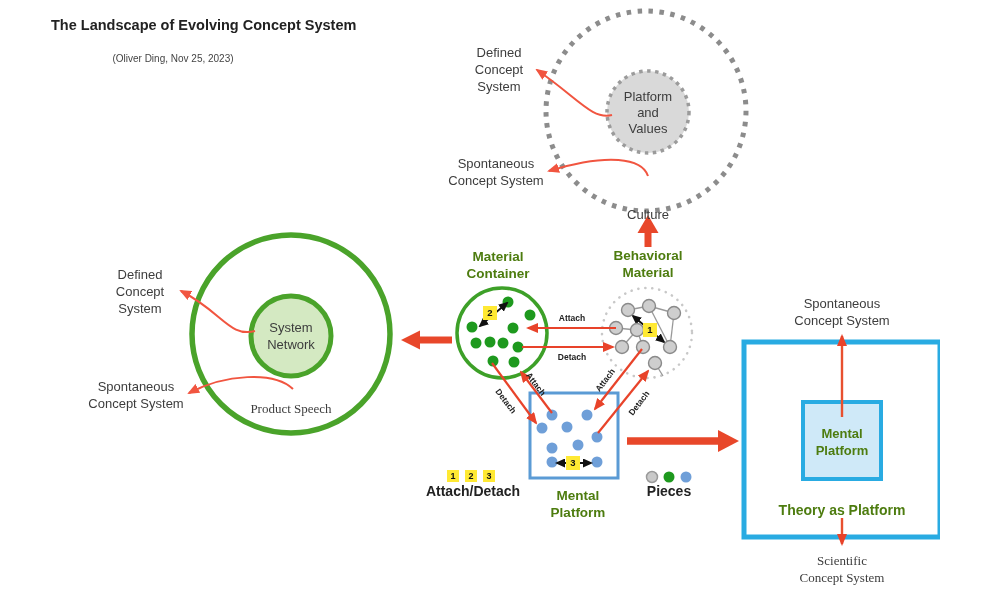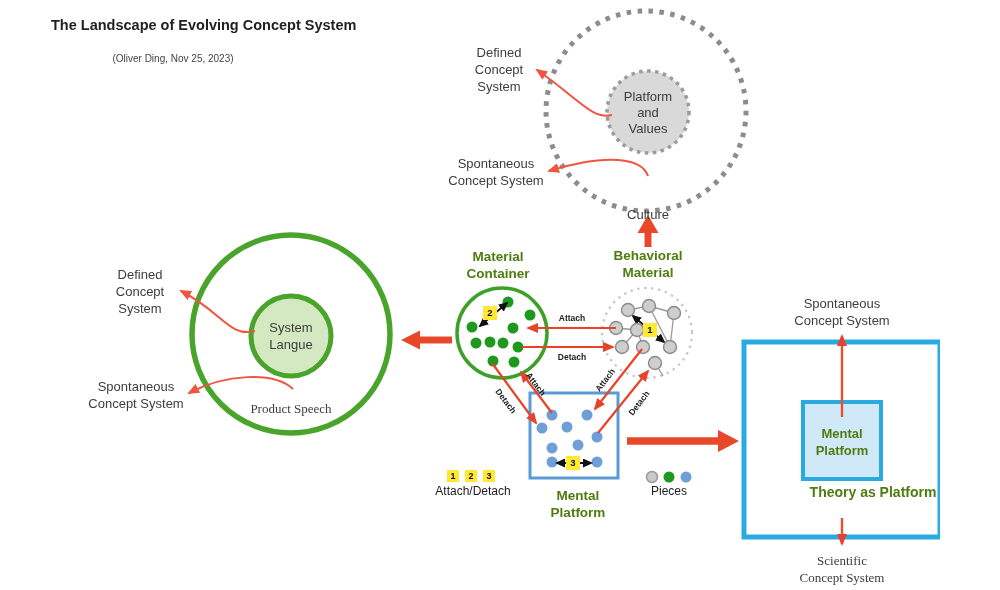--- a/index.html
+++ b/index.html
@@ -12,21 +12,21 @@
   .bold{font-weight:700;color:#4d7c0f;font-size:13.5px;}
   .title{position:absolute;left:51px;top:17px;font-size:14.5px;font-weight:700;color:#222;}
   .subtitle{position:absolute;left:173px;top:58px;transform:translate(-50%,-50%);
             font-size:10px;color:#444;}
   .arrlbl{position:absolute;transform:translate(-50%,-50%);font-size:8.5px;font-weight:600;color:#222;white-space:nowrap;}
   .rot-l{transform:translate(-50%,-50%) rotate(53deg);}
   .rot-r{transform:translate(-50%,-50%) rotate(-53deg);}
   .badge{position:absolute;width:14px;height:14px;background:#ffe933;transform:translate(-50%,-50%);
          font-size:9.5px;font-weight:700;color:#111;text-align:center;line-height:14px;}
   .badge.sm{width:12px;height:12px;font-size:9px;line-height:12px;}
-  .leglbl{position:absolute;transform:translate(-50%,-50%);font-size:12px;font-weight:400;color:#222;white-space:nowrap;}
+  .leglbl{position:absolute;transform:translate(-50%,-50%);font-size:14px;font-weight:700;color:#222;white-space:nowrap;}
 </style>
 </head>
 <body>
 
 <div class="canvas">
 
   <svg width="1000" height="590" viewBox="0 0 1000 590">
     <defs>
       <marker id="mRed" markerUnits="userSpaceOnUse" markerWidth="12" markerHeight="10" refX="10" refY="5" orient="auto">
         <path d="M0,0L12,5L0,10z" fill="#e8432a"></path>
@@ -170,42 +170,42 @@
     <span>Defined</span>
     <span>Concept</span>
     <span>System</span>
   </div>
   <div class="lbl" style="left:136px;top:395px;">
     <span>Spontaneous</span>
     <span>Concept System</span>
   </div>
   <div class="lbl" style="left:291px;top:336px;">
     <span>System</span>
-    <span>Langue</span>
+    <span>Network</span>
   </div>
   <div class="lbl" style="left:291px;top:408px;font-family:Liberation Serif, serif;">Product Speech</div>
 
   <div class="lbl bold" style="left:498px;top:265px;">
     <span>Material</span>
     <span>Container</span>
   </div>
   <div class="lbl bold" style="left:648px;top:264px;">
     <span>Behavioral</span>
     <span>Material</span>
   </div>
   <div class="lbl bold" style="left:578px;top:504px;">
     <span>Mental</span>
     <span>Platform</span>
   </div>
 
   <div class="lbl bold" style="left:842px;top:442px;font-size:13px;">
     <span>Mental</span>
     <span>Platform</span>
   </div>
-  <div class="lbl bold" style="left:842px;top:492px;font-size:14px;margin-left:31px;">Theory as Platform</div>
+  <div class="lbl bold" style="left:842px;top:510px;font-size:14px;">Theory as Platform</div>
   <div class="lbl" style="left:842px;top:312px;">
     <span>Spontaneous</span>
     <span>Concept System</span>
   </div>
   <div class="lbl" style="left:842px;top:569px;font-family:Liberation Serif, serif;">
     <span>Scientific</span>
     <span>Concept System</span>
   </div>
 
   <div class="arrlbl" style="left:572px;top:318px;">Attach</div>

